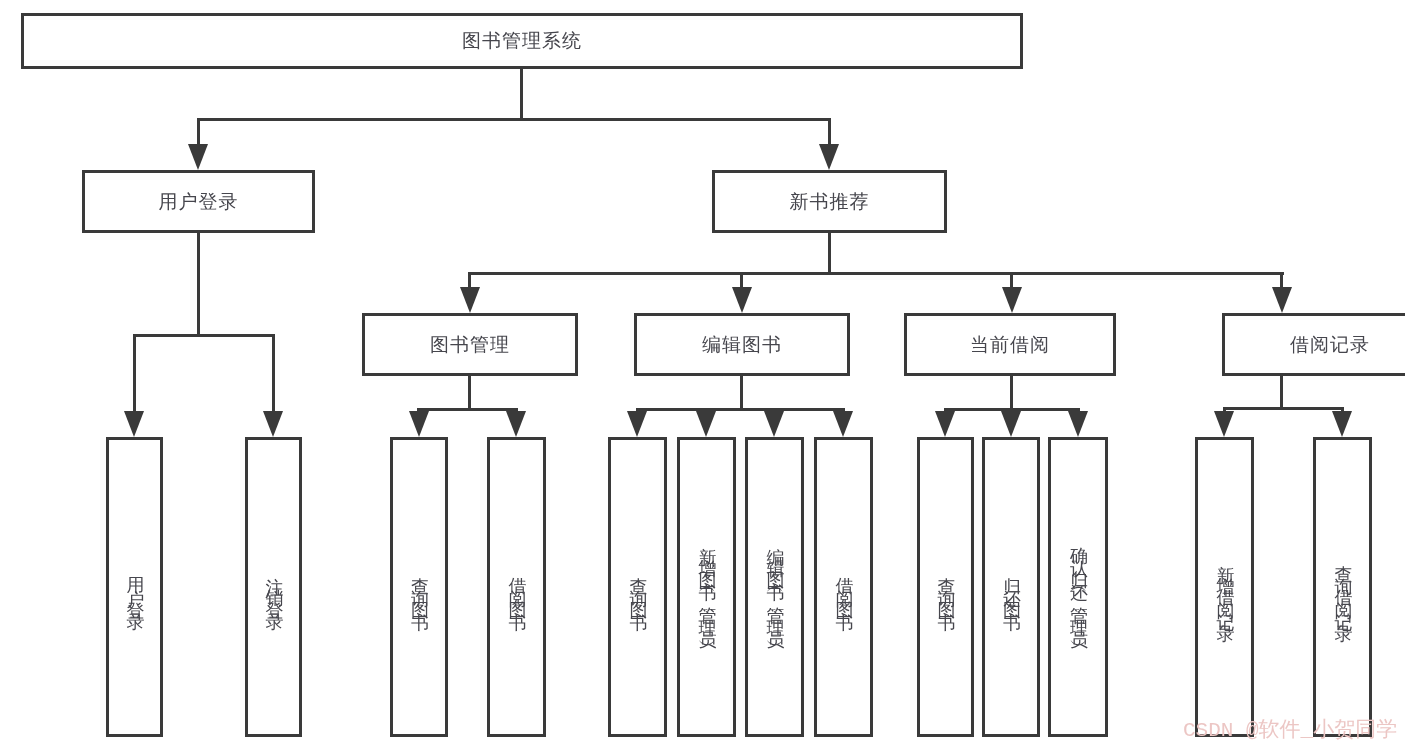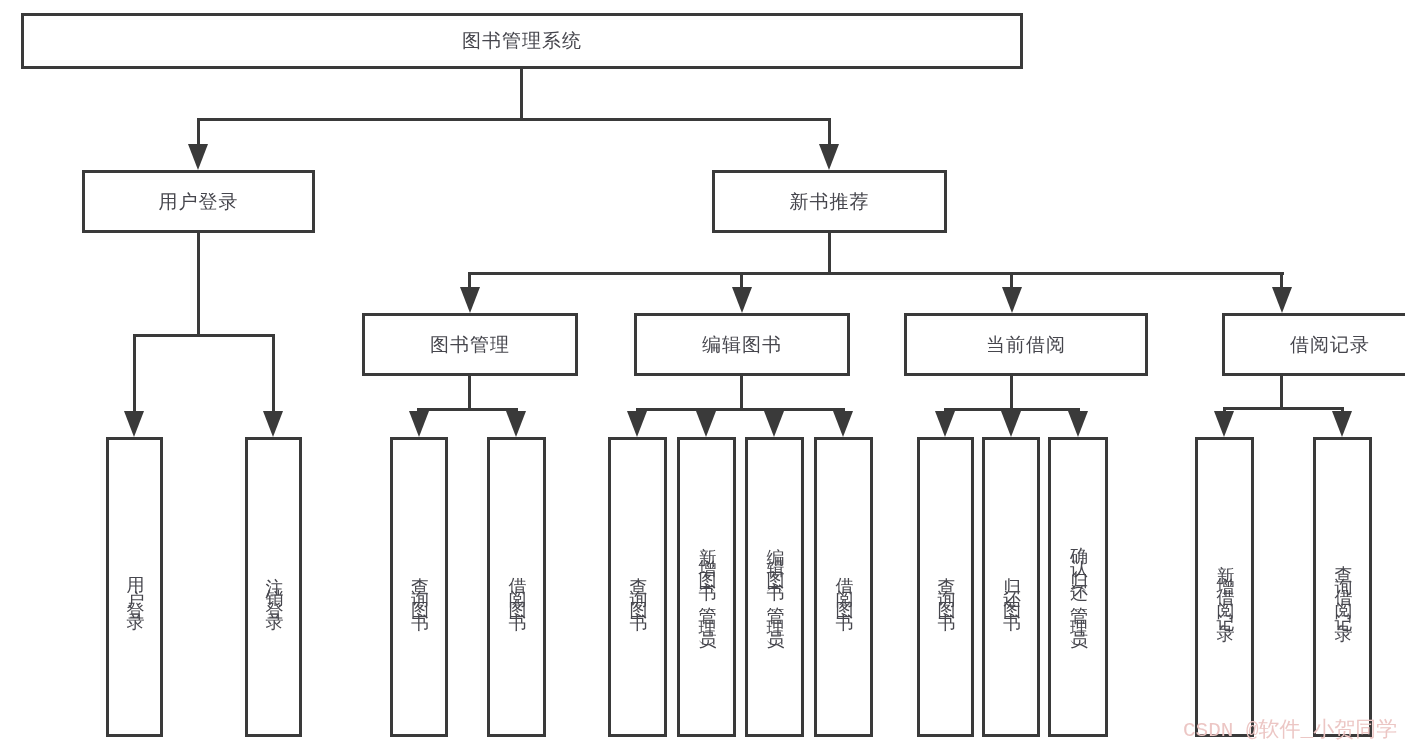--- a/index.html
+++ b/index.html
@@ -62,21 +62,21 @@
   <div class="line" style="left:740px;top:272px;width:3px;height:18px"></div>
   <div class="line" style="left:1010px;top:272px;width:3px;height:18px"></div>
   <div class="line" style="left:1280px;top:272px;width:3px;height:18px"></div>
   <div class="arrow" style="left:460px;top:287px"></div>
   <div class="arrow" style="left:732px;top:287px"></div>
   <div class="arrow" style="left:1002px;top:287px"></div>
   <div class="arrow" style="left:1272px;top:287px"></div>
 
   <div class="box hnode" style="left:362px;top:313px;width:216px;height:63px">图书管理</div>
   <div class="box hnode" style="left:634px;top:313px;width:216px;height:63px">编辑图书</div>
-  <div class="box hnode" style="left:904px;top:313px;width:244px;height:63px">当前借阅</div>
+  <div class="box hnode" style="left:904px;top:313px;width:212px;height:63px">当前借阅</div>
   <div class="box hnode" style="left:1222px;top:313px;width:216px;height:63px">借阅记录</div>
 
   <div class="line" style="left:468px;top:376px;width:3px;height:34px"></div>
   <div class="line" style="left:417px;top:408px;width:101px;height:3px"></div>
   <div class="line" style="left:417px;top:408px;width:3px;height:6px"></div>
   <div class="line" style="left:514px;top:408px;width:3px;height:6px"></div>
   <div class="arrow" style="left:409px;top:411px"></div>
   <div class="arrow" style="left:506px;top:411px"></div>
 
   <div class="line" style="left:740px;top:376px;width:3px;height:34px"></div>

